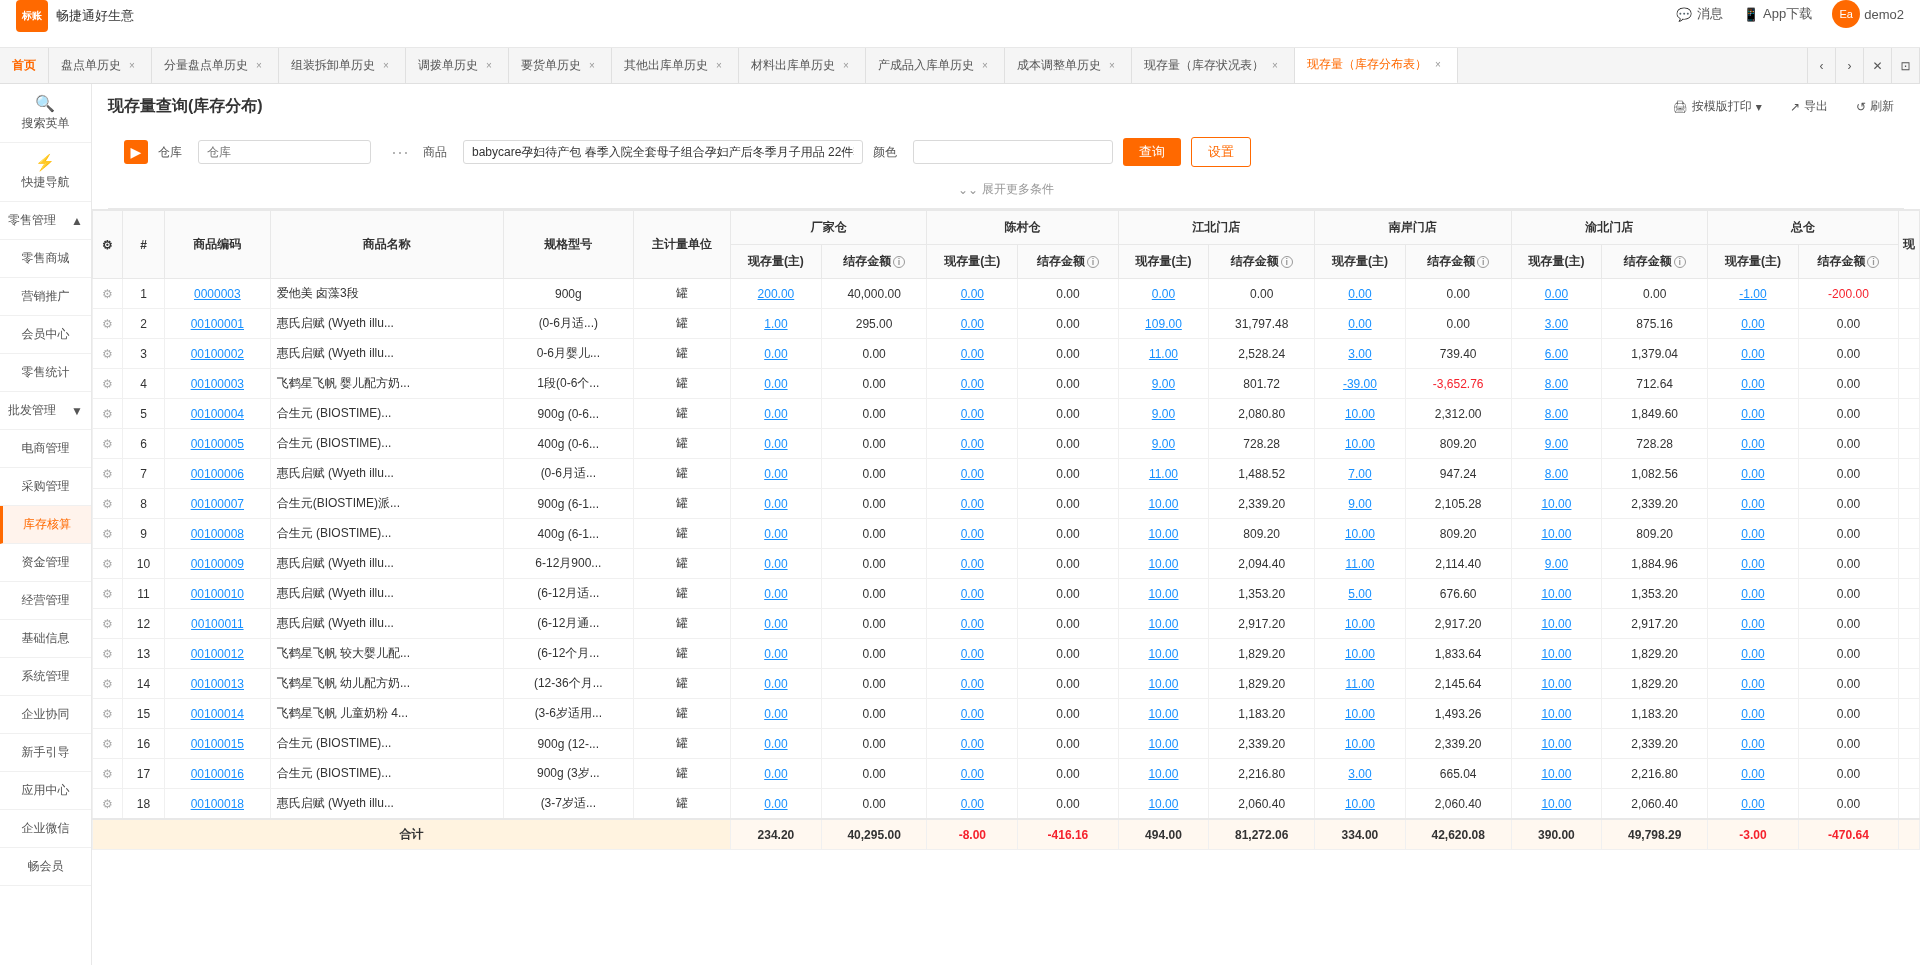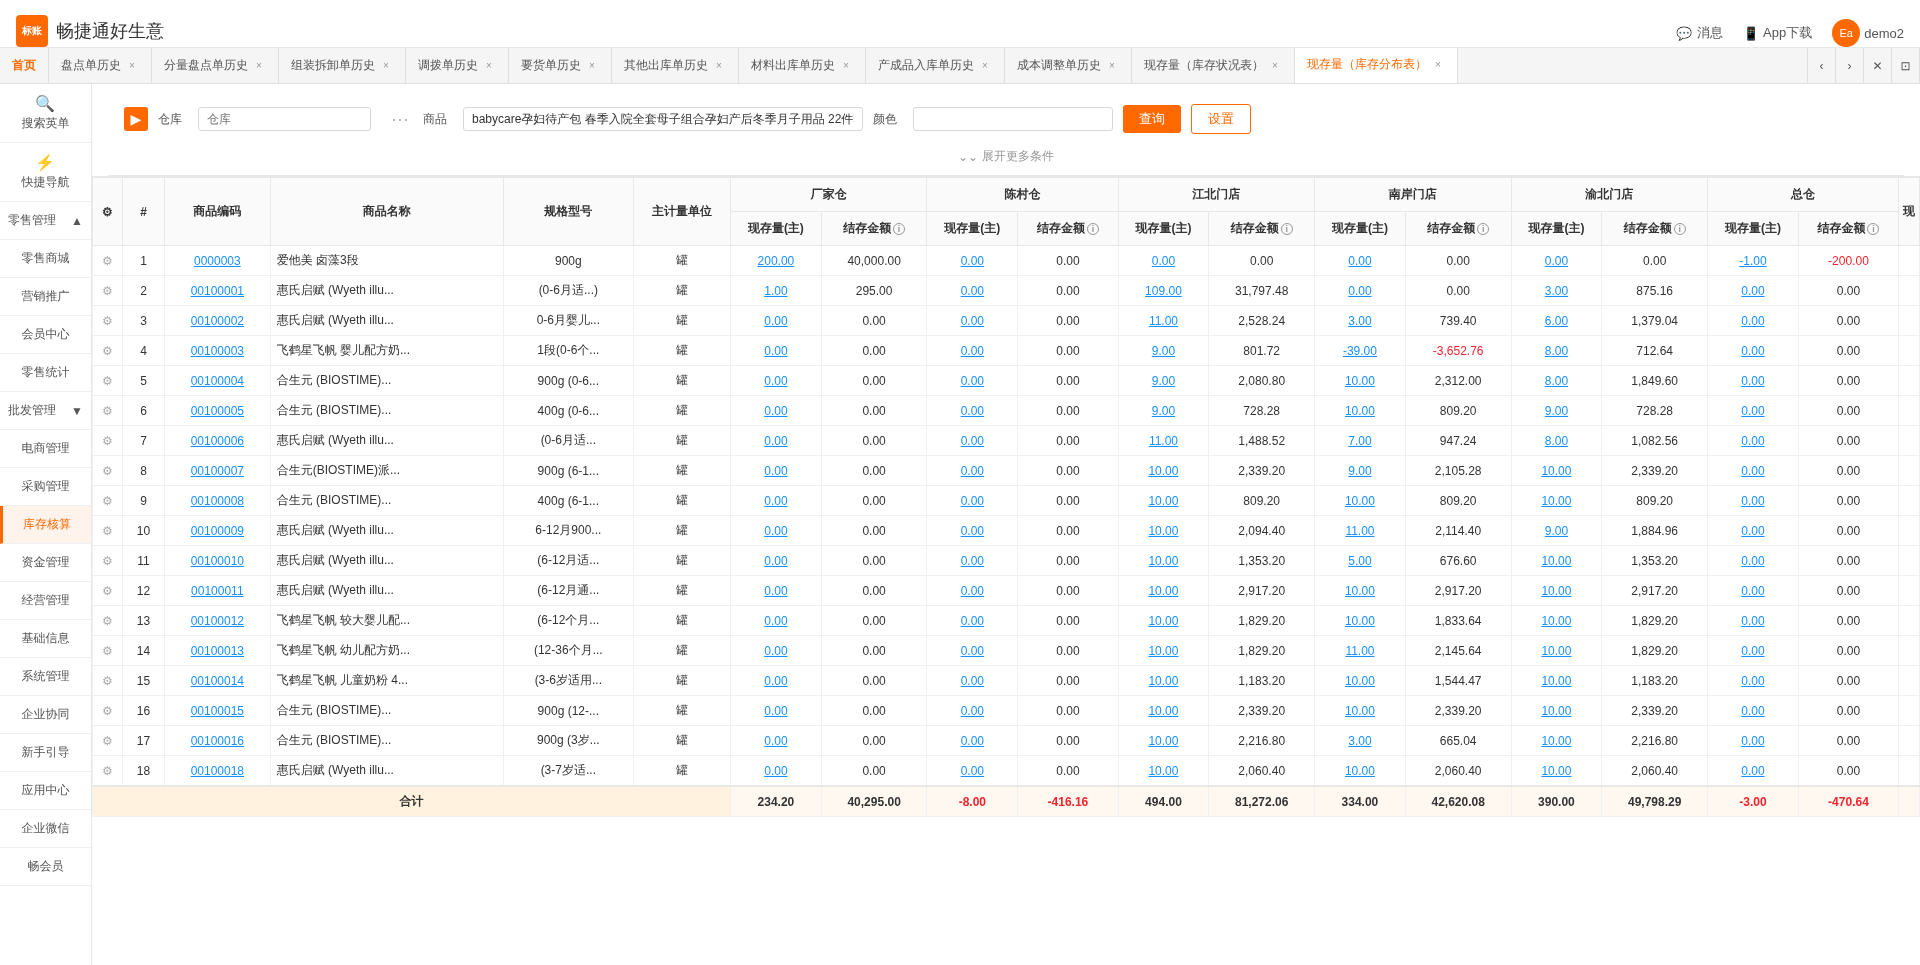--- a/index.html
+++ b/index.html
@@ -3,38 +3,38 @@
   <meta charset="utf-8">
   <style>
     * { box-sizing: border-box; margin: 0; padding: 0; }
     body { font-family: "Microsoft YaHei", Arial, sans-serif; font-size: 12px; background: #f0f2f5; color: #333; overflow: hidden; }
 
     
     .top-header {
       height: 48px;
       background: #fff;
       display: flex;
-      align-items: flex-end;
+      align-items: flex-start;
       padding: 0 16px;
       border-bottom: 1px solid #e8e8e8;
       justify-content: space-between;
     }
     .logo-area {
       display: flex;
       align-items: center;
       gap: 8px;
     }
     .logo-icon {
       width: 32px; height: 32px;
       background: #ff6900;
       border-radius: 4px;
       display: flex; align-items: center; justify-content: center;
       color: #fff; font-size: 10px; font-weight: bold;
     }
-    .logo-text { font-size: 18px; color: #333; }
+    .logo-text { font-size: 13px; color: #333; }
     .header-right {
       display: flex; align-items: center; gap: 20px;
     }
     .header-btn {
       display: flex; align-items: center; gap: 4px;
       font-size: 13px; color: #555; cursor: pointer;
     }
     .avatar {
       width: 28px; height: 28px; border-radius: 50%;
       background: #ff6900; color: #fff;
@@ -431,20 +431,38 @@
       <span>企业微信</span>
     </div>
     <div class="sidebar-item">
       <span>畅会员</span>
     </div>
   </div>
 
   <div class="content-area">
 
     <div class="page-header">
+      <div class="page-title-row">
+        <h2 class="page-title">现存量查询(库存分布)</h2>
+        <div class="page-actions">
+          <button class="action-btn">
+            <span>🖨</span>
+            <span>按模版打印</span>
+            <span>▾</span>
+          </button>
+          <button class="action-btn">
+            <span>↗</span>
+            <span>导出</span>
+          </button>
+          <button class="action-btn">
+            <span>↺</span>
+            <span>刷新</span>
+          </button>
+        </div>
+      </div>
 
       <div class="filter-area">
         <div class="filter-row">
           <button class="filter-expand-btn">▶</button>
 
           <div class="filter-item">
             <span class="filter-label">仓库</span>
             <input class="filter-input" type="text" placeholder="仓库" style="">
             <span class="dots-btn">···</span>
           </div>
@@ -808,21 +826,21 @@
     <td class="text-left">飞鹤星飞帆 儿童奶粉 4...</td>
     <td>(3-6岁适用...</td>
     <td>罐</td>
     <td class="link">0.00</td>
     <td>0.00</td>
     <td class="link">0.00</td>
     <td>0.00</td>
     <td class="link">10.00</td>
     <td>1,183.20</td>
     <td class="link ">10.00</td>
-    <td class="">1,544.47</td>
+    <td class="">1,493.26</td>
     <td class="link">10.00</td>
     <td>1,183.20</td>
     <td class="link ">0.00</td>
     <td class="">0.00</td>
     <td></td>
   </tr>
             <tr>
     <td><span style="color:#aaa; cursor:pointer;">⚙</span></td>
     <td>16</td>
     <td class="link">00100015</td>

